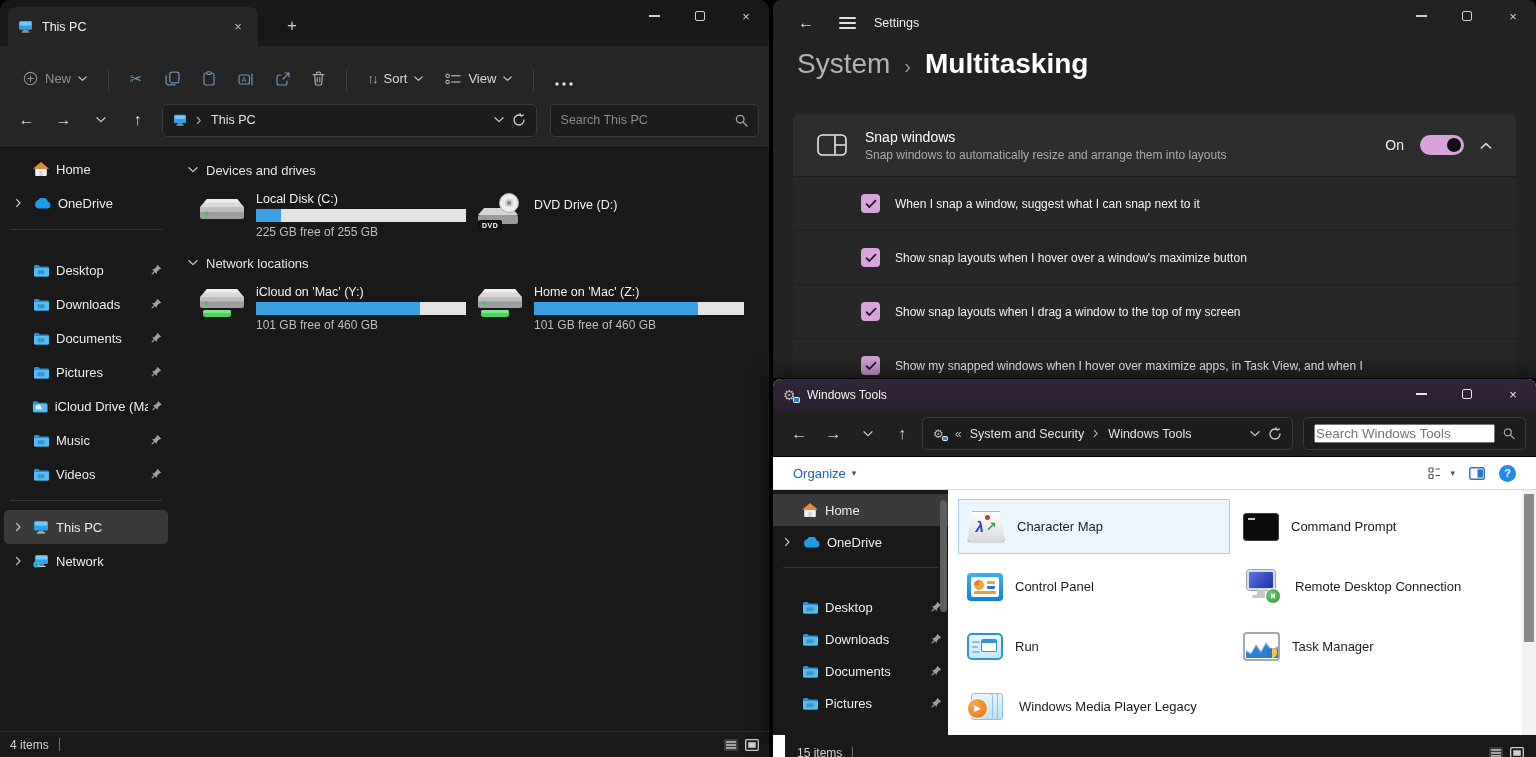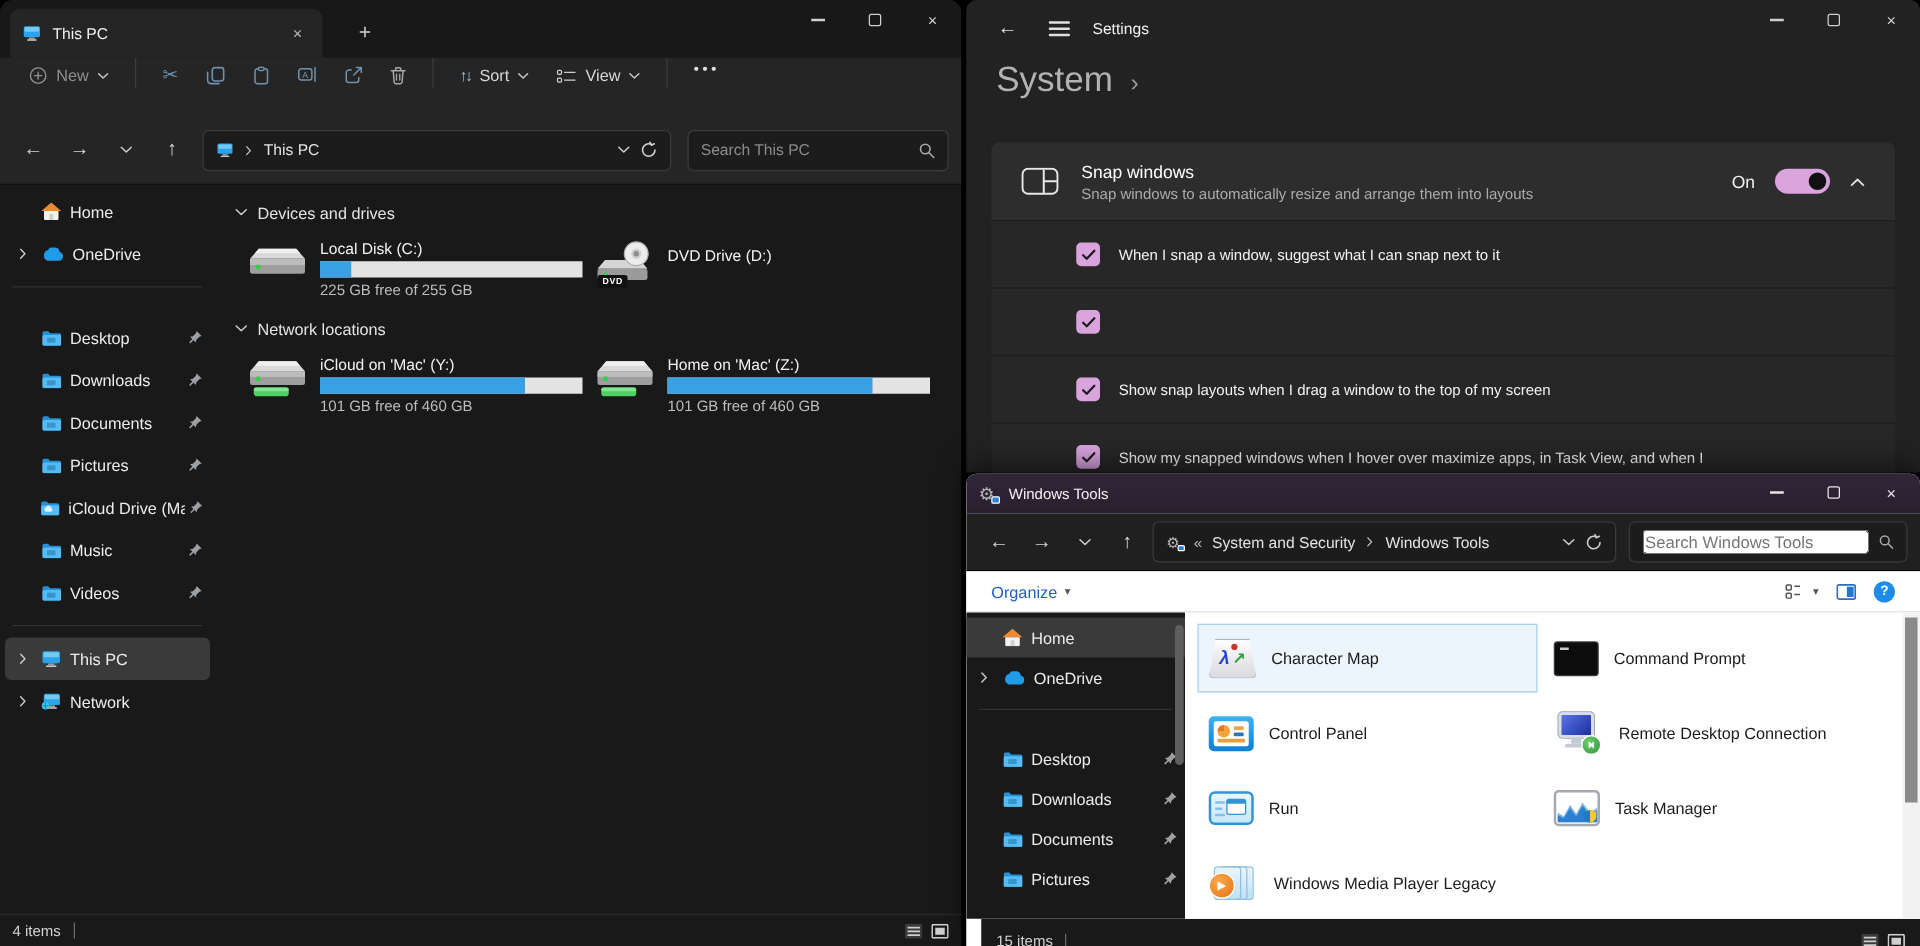--- a/index.html
+++ b/index.html
@@ -20,21 +20,21 @@
     border-radius:8px 8px 0 0; display:flex; align-items:center; padding:0 10px; gap:9px; font-size:12.5px; color:#f0f0f0; }
   .ex-tab .tab-close { margin-left:auto; color:#bdbdbd; font-size:13px; width:20px; height:20px;
     display:flex; align-items:center; justify-content:center; border-radius:4px; }
   .ex-newtab { position:absolute; left:278px; top:12px; width:28px; height:28px; display:flex;
     align-items:center; justify-content:center; color:#cfcfcf; font-size:17px; border-radius:4px; }
   .wc { position:absolute; right:0; top:0; display:flex; }
   .wc span { width:46px; height:32px; display:flex; align-items:center; justify-content:center;
     color:#cfcfcf; font-size:13px; }
   .wc .glyph-min { width:11px; height:1.4px; background:#cfcfcf; display:block; }
   .wc .glyph-max { width:10px; height:10px; border:1.2px solid #cfcfcf; border-radius:2px; display:block; }
-  .ex-cmdbar { height:47px; background:#252525; display:flex; align-items:flex-start; padding:0 14px; gap:4px; }
+  .ex-cmdbar { height:47px; background:#252525; display:flex; align-items:flex-end; padding:0 14px; gap:4px; }
   .cmd-btn { display:flex; align-items:center; gap:7px; padding:7px 9px; border-radius:5px; color:#d8d8d8; font-size:13px; }
   .cmd-btn.dim { color:#8f8f8f; }
   .cmd-ico { color:#6e93b0; font-size:15px; line-height:1; }
   .cmd-sep { width:1px; height:24px; background:#3c3c3c; margin:0 8px; }
   .sort-gl { color:#9fbcd6; font-size:13px; letter-spacing:-2px; }
   .ex-addrbar { height:55px; background:#252525; display:flex; align-items:center; padding:0 10px; gap:4px;
     border-bottom:1px solid #111; }
   .nav-arrow { width:34px; height:32px; display:flex; align-items:center; justify-content:center;
     color:#d4d4d4; font-size:16px; border-radius:5px; }
   .addr-box { height:33px; background:#1c1c1c; border:1px solid #3a3a3a; border-radius:5px;
@@ -602,20 +602,21 @@
           </span>
         <span>
             <i class="glyph-max"></i>
           </span>
         <span>×</span>
       </div>
     </div>
     <div class="st-h1">
       <span class="parent">System</span>
       <span class="sep">›</span>
+      <span class="current">Multitasking</span>
     </div>
 
     <div class="st-group">
       <div class="st-card">
         <svg viewBox="0 0 30 22" width="30" height="22">
             <rect x="1" y="1" width="28" height="20" rx="4.5" fill="none" stroke="#e8e8e8" stroke-width="1.6"></rect>
             <line x1="18" y1="1.5" x2="18" y2="20.5" stroke="#e8e8e8" stroke-width="1.6"></line>
             <line x1="18" y1="11" x2="28.5" y2="11" stroke="#e8e8e8" stroke-width="1.6"></line>
           </svg>
         <div class="st-card-text">
@@ -639,20 +640,21 @@
             </svg>
           </span>
         <span class="st-row-label">When I snap a window, suggest what I can snap next to it</span>
       </div>
       <div class="st-row">
         <span class="checkbox">
             <svg viewBox="0 0 12 10" width="12" height="10">
               <path d="M1.5 5.2 4.4 8 10.5 1.6" fill="none" stroke="#1c1c1c" stroke-width="1.8" stroke-linecap="round" stroke-linejoin="round"></path>
             </svg>
           </span>
+        <span class="st-row-label">Show snap layouts when I hover over a window's maximize button</span>
       </div>
       <div class="st-row">
         <span class="checkbox">
             <svg viewBox="0 0 12 10" width="12" height="10">
               <path d="M1.5 5.2 4.4 8 10.5 1.6" fill="none" stroke="#1c1c1c" stroke-width="1.8" stroke-linecap="round" stroke-linejoin="round"></path>
             </svg>
           </span>
         <span class="st-row-label">Show snap layouts when I drag a window to the top of my screen</span>
       </div>
       <div class="st-row">

